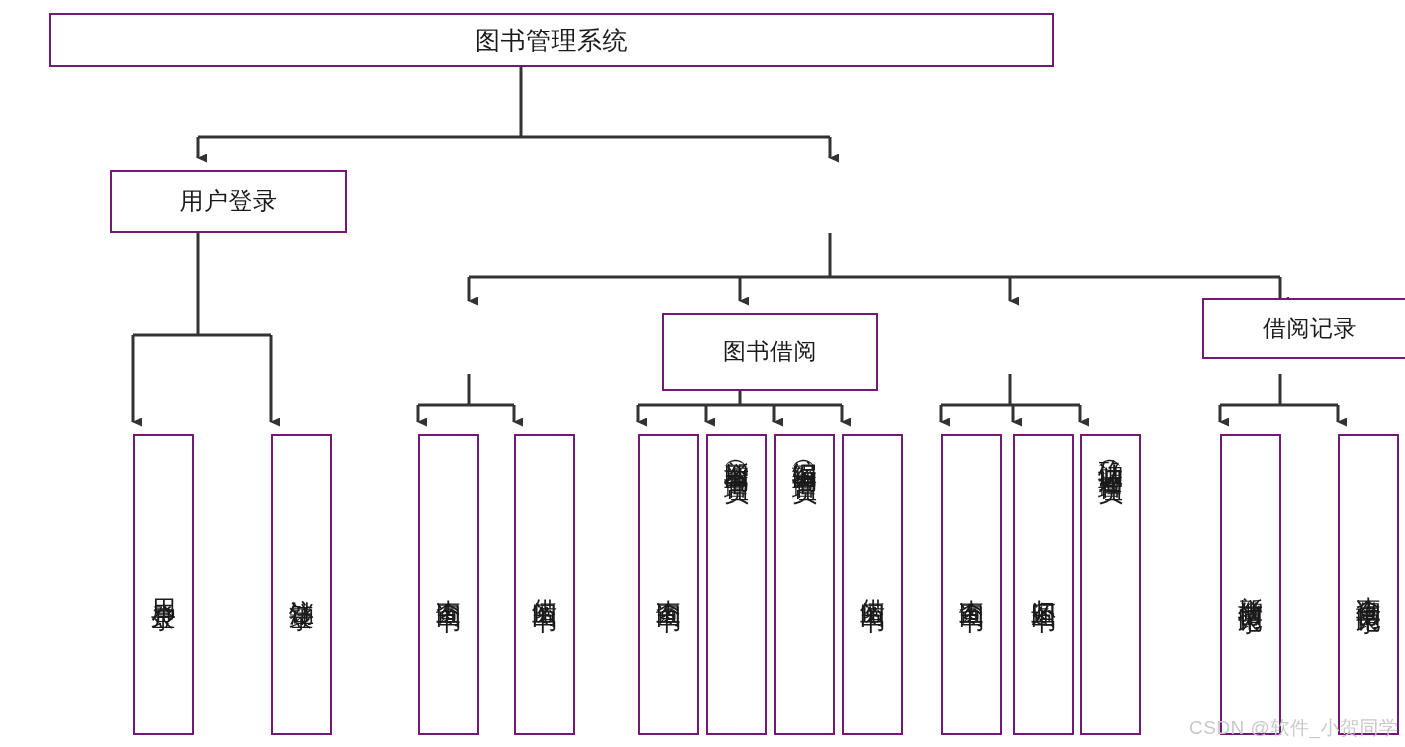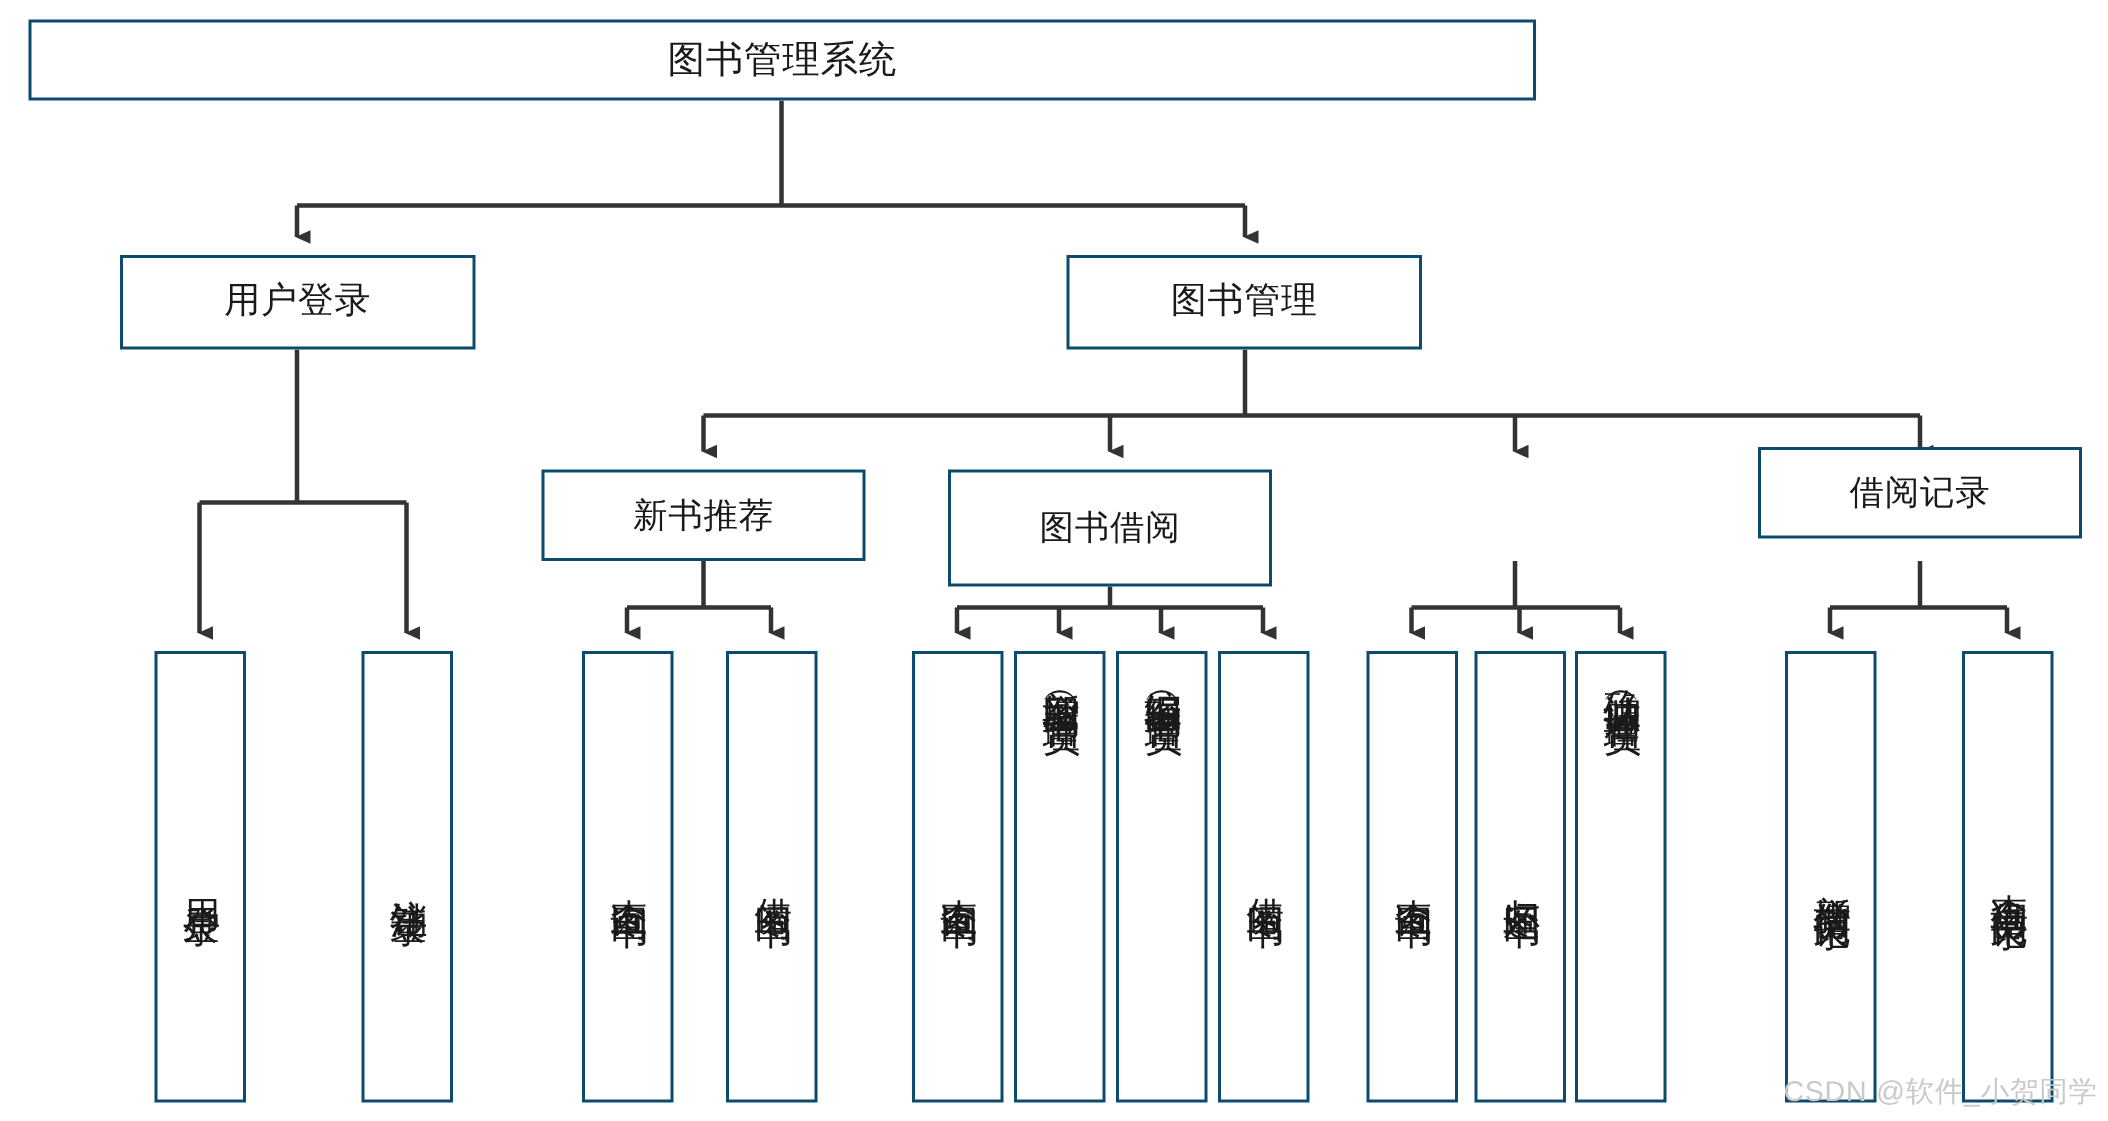--- a/index.html
+++ b/index.html
@@ -23,25 +23,26 @@
     left: 0;
     top: 0;
     width: 1405px;
     height: 747px;
     pointer-events: none;
   }
   .node {
     position: absolute;
     box-sizing: border-box;
     background: #ffffff;
-    border: 2px solid #0c4a6e;
+    border: 2px solid #701a75;
     display: flex;
     align-items: center;
     justify-content: center;
     color: #1a1a1a;
+    margin-left: 30px;
   }
   .node .label {
     display: block;
     text-align: center;
     line-height: 1.12;
     letter-spacing: 0.5px;
   }
   .node.root {
     border-width: 2px;
   }
@@ -138,27 +139,21 @@
     </g>
   </svg>
 
   <div class="node root" id="node-root" style="left: 19px; top: 13px; width: 1005px; height: 54px;">
     <span class="label">图书管理系统</span>
   </div>
 
   <div class="node lvl2" id="node-l2-0" style="left: 80px; top: 170px; width: 237px; height: 63px;">
     <span class="label">用户登录</span>
   </div>
-  <div class="node lvl2" id="node-l2-1" style="left: 711px; top: 170px; width: 237px; height: 63px;">
-    <span class="label">图书管理</span>
-  </div>
-
-  <div class="node lvl3" id="node-l3-0" style="left: 361px; top: 313px; width: 216px; height: 61px;">
-    <span class="label">新书推荐</span>
-  </div>
+
   <div class="node lvl3" id="node-l3-1" style="left: 632px; top: 313px; width: 216px; height: 78px;">
     <span class="label">图书借阅</span>
   </div>
   <div class="node lvl3" id="node-l3-3" style="left: 1172px; top: 298px; width: 216px; height: 61px;">
     <span class="label">借阅记录</span>
   </div>
 
   <div class="node leaf centered" id="node-leaf-0" style="left: 103px; top: 434px; width: 61px; height: 301px;">
     <span class="label">用户登录</span>
   </div>

